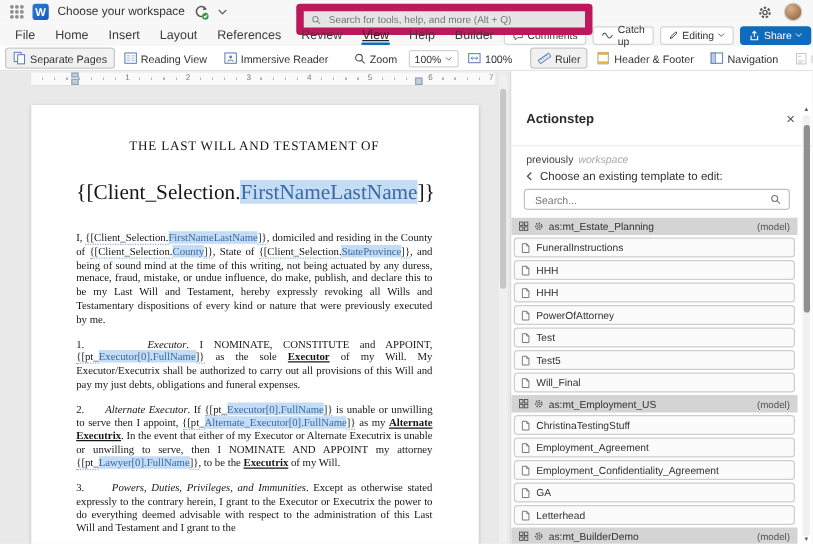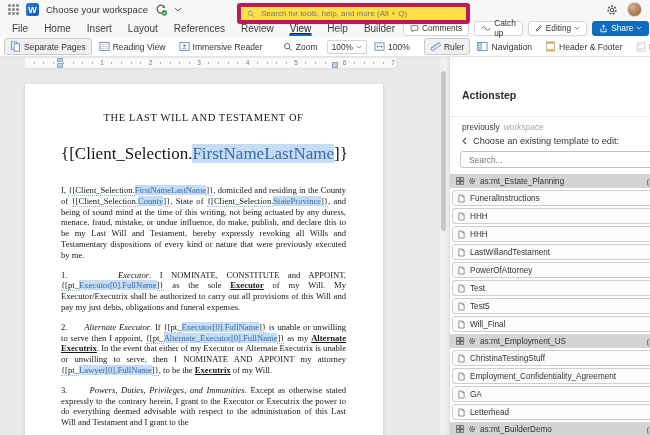--- a/index.html
+++ b/index.html
@@ -5,21 +5,21 @@
   html,body{margin:0;padding:0;}
   body{width:650px;height:435px;overflow:hidden;font-family:"Liberation Sans",sans-serif;background:#fff;position:relative;-webkit-font-smoothing:antialiased;}
   svg{display:block;flex:none;}
 
   
   .topbar{height:19px;background:#f7f7f7;display:flex;align-items:center;padding:0 8px;gap:7px;position:relative;}
   .waffle{width:11px;height:11px;display:grid;grid-template-columns:repeat(3,1fr);grid-template-rows:repeat(3,1fr);gap:1.5px;cursor:pointer;}
   .waffle i{background:#8f8f8f;border-radius:50%;}
   .word-logo{width:13px;height:13px;background:linear-gradient(135deg,#2b7cd3,#185abd);border-radius:2.5px;color:#fff;font-size:9px;font-weight:bold;display:flex;align-items:center;justify-content:center;}
   .ws-label{font-size:9.5px;color:#333;}
-  .tb-search{position:absolute;left:237px;top:3px;width:213px;height:13px;background:#fde047;border:4px solid #be185d;border-radius:3px;display:flex;align-items:center;gap:4px;padding:0 6px;}
+  .tb-search{position:absolute;left:237px;top:3px;width:213px;height:13px;background:#e5e5e5;border:6px solid #be185d;border-radius:3px;display:flex;align-items:center;gap:4px;padding:0 6px;}
   .tb-search input{border:none;outline:none;background:transparent;font-size:8px;color:#777;width:100%;font-family:"Liberation Sans",sans-serif;}
   .tb-right{margin-left:auto;display:flex;align-items:center;gap:9px;}
   .avatar{width:13px;height:13px;border-radius:50%;background:radial-gradient(circle at 35% 30%,#d9b18a,#8a5a33);border:1px solid #d0d0d0;}
 
   
   .menubar{height:18px;background:#f7f7f7;display:flex;align-items:center;padding:0 4px;font-size:10px;color:#3c3c3c;}
   .menu-tabs{display:flex;height:100%;}
   .menu-item{padding:0 8px;height:100%;display:flex;align-items:center;position:relative;cursor:pointer;}
   .menu-item.active{color:#222;text-decoration:underline;}
   .menu-item.active::after{content:"";position:absolute;left:7px;right:7px;bottom:1px;height:2px;background:#0f6cbd;border-radius:2px;}
@@ -30,21 +30,21 @@
   
   .ribbon{height:19px;background:#fff;border-bottom:1px solid #e3e3e3;display:flex;align-items:center;padding:0 4px;gap:1px;font-size:8.6px;color:#333;}
   .rbtn{display:flex;align-items:center;gap:3px;padding:1px 5px;border-radius:3px;border:1px solid transparent;height:13px;cursor:pointer;white-space:nowrap;}
   .rbtn.selected{background:#f1f1f1;border-color:#c9c9c9;}
   .rbtn.disabled{color:#b5b5b5;}
   .rsep{width:1px;height:12px;background:#dcdcdc;margin:0 3px;}
   .zoom-dd{border:1px solid #d2d2d2;border-radius:2px;padding:0 4px;height:12px;display:flex;align-items:center;gap:3px;font-size:8.3px;margin-left:2px;cursor:pointer;background:#fff;}
 
   
   .main{display:flex;height:379px;}
-  .doc-area{position:relative;width:408px;background:#e9e9e9;overflow:hidden;flex:none;padding-left:41px;}
+  .doc-area{position:relative;width:408px;background:#e9e9e9;overflow:hidden;flex:none;}
 
   
   .ruler{position:absolute;top:0;left:0;right:0;height:12px;}
   .ruler-band{position:absolute;left:25px;width:370px;top:1px;height:10px;background:#fafafa;border-bottom:1px solid #e0e0e0;}
   .ruler-band::after{content:"";position:absolute;left:0;right:0;top:4px;height:2px;background:repeating-linear-gradient(90deg,transparent 0 8.7px,#b3b3b3 8.7px 9.7px);}
   .ruler-num{position:absolute;top:2px;font-size:6.5px;color:#7a7a7a;transform:translateX(-50%);background:#fafafa;padding:0 1px;line-height:8px;}
   .ind{position:absolute;background:#c2cfe0;border:1px solid #93a5bd;box-sizing:border-box;}
   .ind-l1{left:57px;top:1px;width:6px;height:4px;}
   .ind-l2{left:57px;top:6px;width:6px;height:5px;}
   .ind-r{left:332px;top:5px;width:6px;height:6px;}
@@ -231,32 +231,32 @@
     <svg width="11" height="11" viewBox="0 0 12 12">
         <g transform="rotate(-35 6 6)">
           <rect x="0.5" y="4.5" width="11" height="3.5" fill="#e7eef8" stroke="#5b7fb4" stroke-width="0.8"></rect>
           <path d="M3 4.5v1.5M5 4.5v1.5M7 4.5v1.5M9 4.5v1.5" stroke="#5b7fb4" stroke-width="0.7"></path>
         </g>
       </svg>
     <span>Ruler</span>
   </div>
   <div class="rbtn">
     <svg width="11" height="11" viewBox="0 0 12 12">
-        <rect x="1" y="1.5" width="10" height="9" fill="#fff" stroke="#5b7fb4" stroke-width="0.9"></rect>
-        <rect x="1" y="1.5" width="3.6" height="9" fill="#bcd0ea" stroke="#5b7fb4" stroke-width="0.7"></rect>
-      </svg>
-    <span>Navigation</span>
-  </div>
-  <div class="rbtn">
-    <svg width="11" height="11" viewBox="0 0 12 12">
         <rect x="1.5" y="1" width="9" height="10" fill="#fff" stroke="#999" stroke-width="0.8"></rect>
         <rect x="1.5" y="1" width="9" height="2.2" fill="#e8b54a"></rect>
         <rect x="1.5" y="8.8" width="9" height="2.2" fill="#e8b54a"></rect>
       </svg>
     <span>Header &amp; Footer</span>
+  </div>
+  <div class="rbtn">
+    <svg width="11" height="11" viewBox="0 0 12 12">
+        <rect x="1" y="1.5" width="10" height="9" fill="#fff" stroke="#5b7fb4" stroke-width="0.9"></rect>
+        <rect x="1" y="1.5" width="3.6" height="9" fill="#bcd0ea" stroke="#5b7fb4" stroke-width="0.7"></rect>
+      </svg>
+    <span>Navigation</span>
   </div>
   <div class="rbtn disabled">
     <svg width="10" height="10" viewBox="0 0 12 12">
         <rect x="1.5" y="1" width="9" height="10" fill="#fff" stroke="#c4c4c4" stroke-width="0.9"></rect>
         <path d="M3 8h6M3 9.7h4" stroke="#c4c4c4" stroke-width="0.8"></path>
         <path d="M3 3.5h3" stroke="#c4c4c4" stroke-width="1"></path>
       </svg>
     <span>Footnotes</span>
   </div>
 
@@ -360,27 +360,20 @@
             <path d="M1 1h4l2 2v6H1z" fill="#fff" stroke="#777" stroke-width="0.9"></path>
             <path d="M5 1v2h2" fill="none" stroke="#777" stroke-width="0.9"></path>
           </svg>
           <span class="tpl-item-label">HHH</span>
         </div>
         <div class="tpl-item">
           <svg width="7" height="9" viewBox="0 0 8 10">
             <path d="M1 1h4l2 2v6H1z" fill="#fff" stroke="#777" stroke-width="0.9"></path>
             <path d="M5 1v2h2" fill="none" stroke="#777" stroke-width="0.9"></path>
           </svg>
-          <span class="tpl-item-label">LastWillandTestament</span>
-        </div>
-        <div class="tpl-item">
-          <svg width="7" height="9" viewBox="0 0 8 10">
-            <path d="M1 1h4l2 2v6H1z" fill="#fff" stroke="#777" stroke-width="0.9"></path>
-            <path d="M5 1v2h2" fill="none" stroke="#777" stroke-width="0.9"></path>
-          </svg>
           <span class="tpl-item-label">PowerOfAttorney</span>
         </div>
         <div class="tpl-item">
           <svg width="7" height="9" viewBox="0 0 8 10">
             <path d="M1 1h4l2 2v6H1z" fill="#fff" stroke="#777" stroke-width="0.9"></path>
             <path d="M5 1v2h2" fill="none" stroke="#777" stroke-width="0.9"></path>
           </svg>
           <span class="tpl-item-label">Test</span>
         </div>
         <div class="tpl-item">
@@ -416,20 +409,27 @@
             <path d="M1 1h4l2 2v6H1z" fill="#fff" stroke="#777" stroke-width="0.9"></path>
             <path d="M5 1v2h2" fill="none" stroke="#777" stroke-width="0.9"></path>
           </svg>
           <span class="tpl-item-label">ChristinaTestingStuff</span>
         </div>
         <div class="tpl-item">
           <svg width="7" height="9" viewBox="0 0 8 10">
             <path d="M1 1h4l2 2v6H1z" fill="#fff" stroke="#777" stroke-width="0.9"></path>
             <path d="M5 1v2h2" fill="none" stroke="#777" stroke-width="0.9"></path>
           </svg>
+          <span class="tpl-item-label">Employment_Agreement</span>
+        </div>
+        <div class="tpl-item">
+          <svg width="7" height="9" viewBox="0 0 8 10">
+            <path d="M1 1h4l2 2v6H1z" fill="#fff" stroke="#777" stroke-width="0.9"></path>
+            <path d="M5 1v2h2" fill="none" stroke="#777" stroke-width="0.9"></path>
+          </svg>
           <span class="tpl-item-label">Employment_Confidentiality_Agreement</span>
         </div>
         <div class="tpl-item">
           <svg width="7" height="9" viewBox="0 0 8 10">
             <path d="M1 1h4l2 2v6H1z" fill="#fff" stroke="#777" stroke-width="0.9"></path>
             <path d="M5 1v2h2" fill="none" stroke="#777" stroke-width="0.9"></path>
           </svg>
           <span class="tpl-item-label">GA</span>
         </div>
         <div class="tpl-item">

